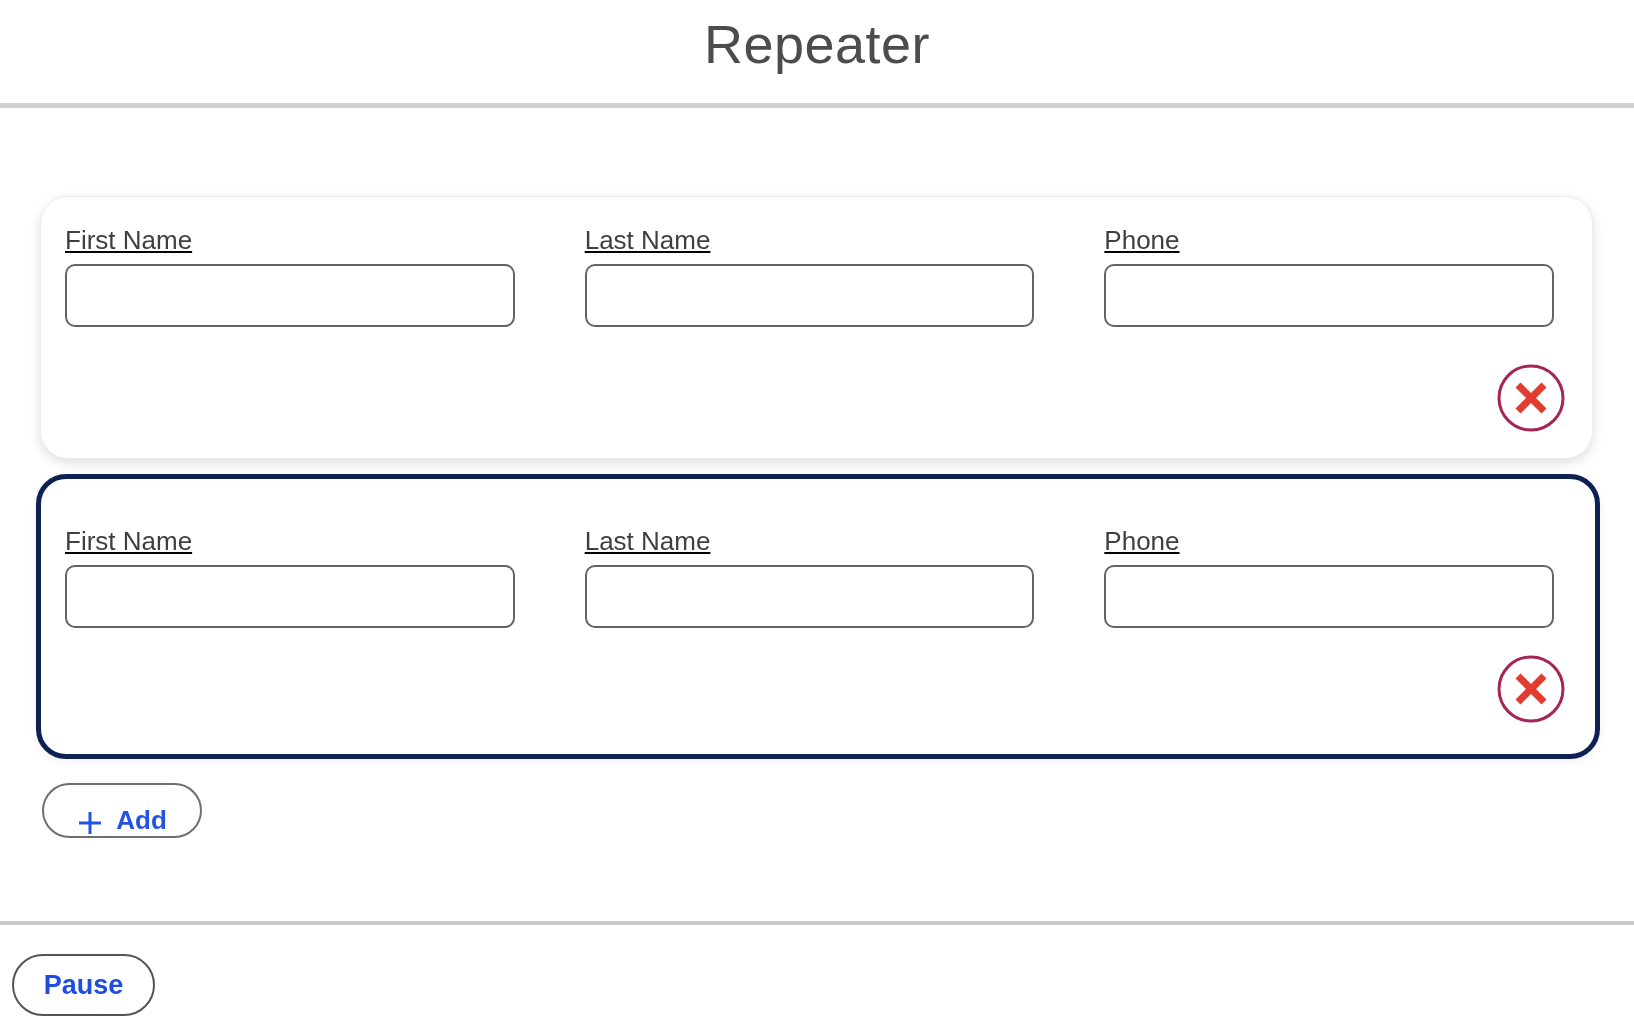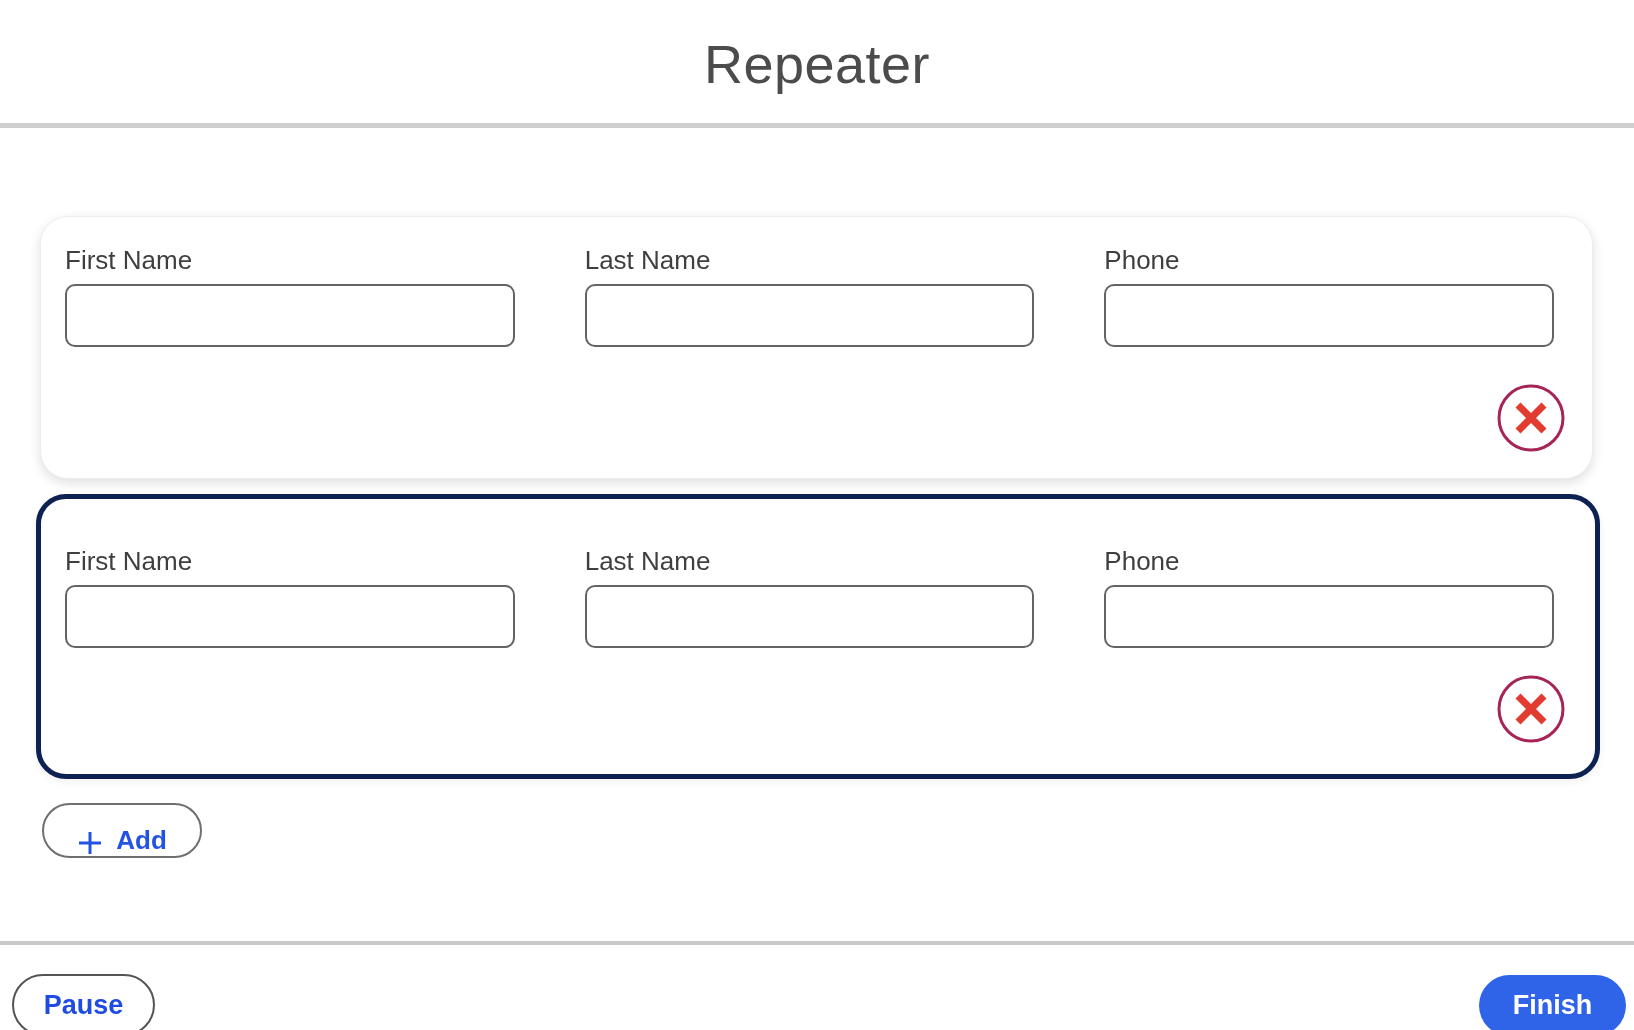--- a/index.html
+++ b/index.html
@@ -1,38 +1,38 @@
 <!DOCTYPE html>
 <html><head>
 <meta charset="utf-8">
 <style>
   * { margin:0; padding:0; box-sizing:border-box; }
   html,body { width:1634px; height:1030px; background:#ffffff; overflow:hidden;
               font-family:"Liberation Sans","DejaVu Sans",sans-serif; }
 
   
   .title-bar { text-align:center; padding:14px 0 29px; }
-  .app-title { font-size:54px; line-height:60px; font-weight:500; color:#4c4c4c; letter-spacing:.5px;margin-top:20px; }
+  .app-title { font-size:54px; line-height:60px; font-weight:500; color:#4c4c4c; letter-spacing:.5px; }
   .divider-top { height:5px; background:#cfcfcf; }
 
   
   .card { background:#fff; border-radius:28px; }
   .card--default {
     margin:88px 41px 0 40px; height:263px;
     border:1px solid #ededed;
     box-shadow:0 4px 12px rgba(0,0,0,.13);
     padding:27px 38px 0 24px;
   }
   .card--selected {
     margin:15px 34px 0 36px; height:285px;
     border:5px solid #0d2152; border-radius:30px;
     box-shadow:0 3px 8px rgba(0,0,0,.06);
     padding:46px 41px 0 24px;
   }
-  .fields { display:flex; gap:70px; }
+  .fields { display:flex; gap:70px;text-decoration:underline; }
   .field { flex:1; min-width:0; }
   .field-label { display:block; font-size:26px; line-height:32px; color:#3f3f3f; margin-bottom:8px; }
   .field-input {
     width:100%; height:63px; background:#fff;
     border:2px solid #646464; border-radius:10px;
     font-size:26px; color:#222; padding:0 18px;
     font-family:inherit;
   }
   .remove-row { display:flex; justify-content:flex-end; }
   .card--default  .remove-row { margin-top:37px; }
@@ -45,21 +45,21 @@
   
   .add-btn {
     margin:24px 0 0 42px; width:160px; height:55px;
     display:inline-flex; align-items:flex-end; justify-content:center; gap:13px;
     background:#fff; border:2px solid #6f6f6f; border-radius:28px;
     color:#2353e3; font-size:26px; font-weight:700; font-family:inherit; cursor:pointer;
   }
 
   
   .footer-divider { margin-top:81px; height:4px; background:#c9c9c9; }
-  .footer-bar { display:flex; justify-content:space-between; align-items:flex-end; padding:29px 8px 0 12px; }
+  .footer-bar { display:flex; justify-content:space-between; align-items:flex-start; padding:29px 8px 0 12px; }
   .pause-btn {
     width:143px; height:62px; background:#fff;
     border:2.5px solid #545454; border-radius:31px;
     color:#1e4ce2; font-size:27px; font-weight:700; font-family:inherit; cursor:pointer;
   }
   .finish-btn {
     width:147px; height:61px; background:#2f64e8; border:none; border-radius:31px;
     color:#ffffff; font-size:27px; font-weight:700; font-family:inherit; cursor:pointer;
   }
 </style>
@@ -134,17 +134,16 @@
     <line x1="13" y1="2" x2="13" y2="24" stroke="#2353e3" stroke-width="3"></line>
     <line x1="2" y1="13" x2="24" y2="13" stroke="#2353e3" stroke-width="3"></line>
   </svg>
   <span>Add</span>
 </button>
 
 
 <div class="footer-divider"></div>
 <div class="footer-bar">
   <button class="pause-btn">Pause</button>
-  <button class="finish-btn">Finish</button>
 </div>
 
 
 
 
 </body></html>

